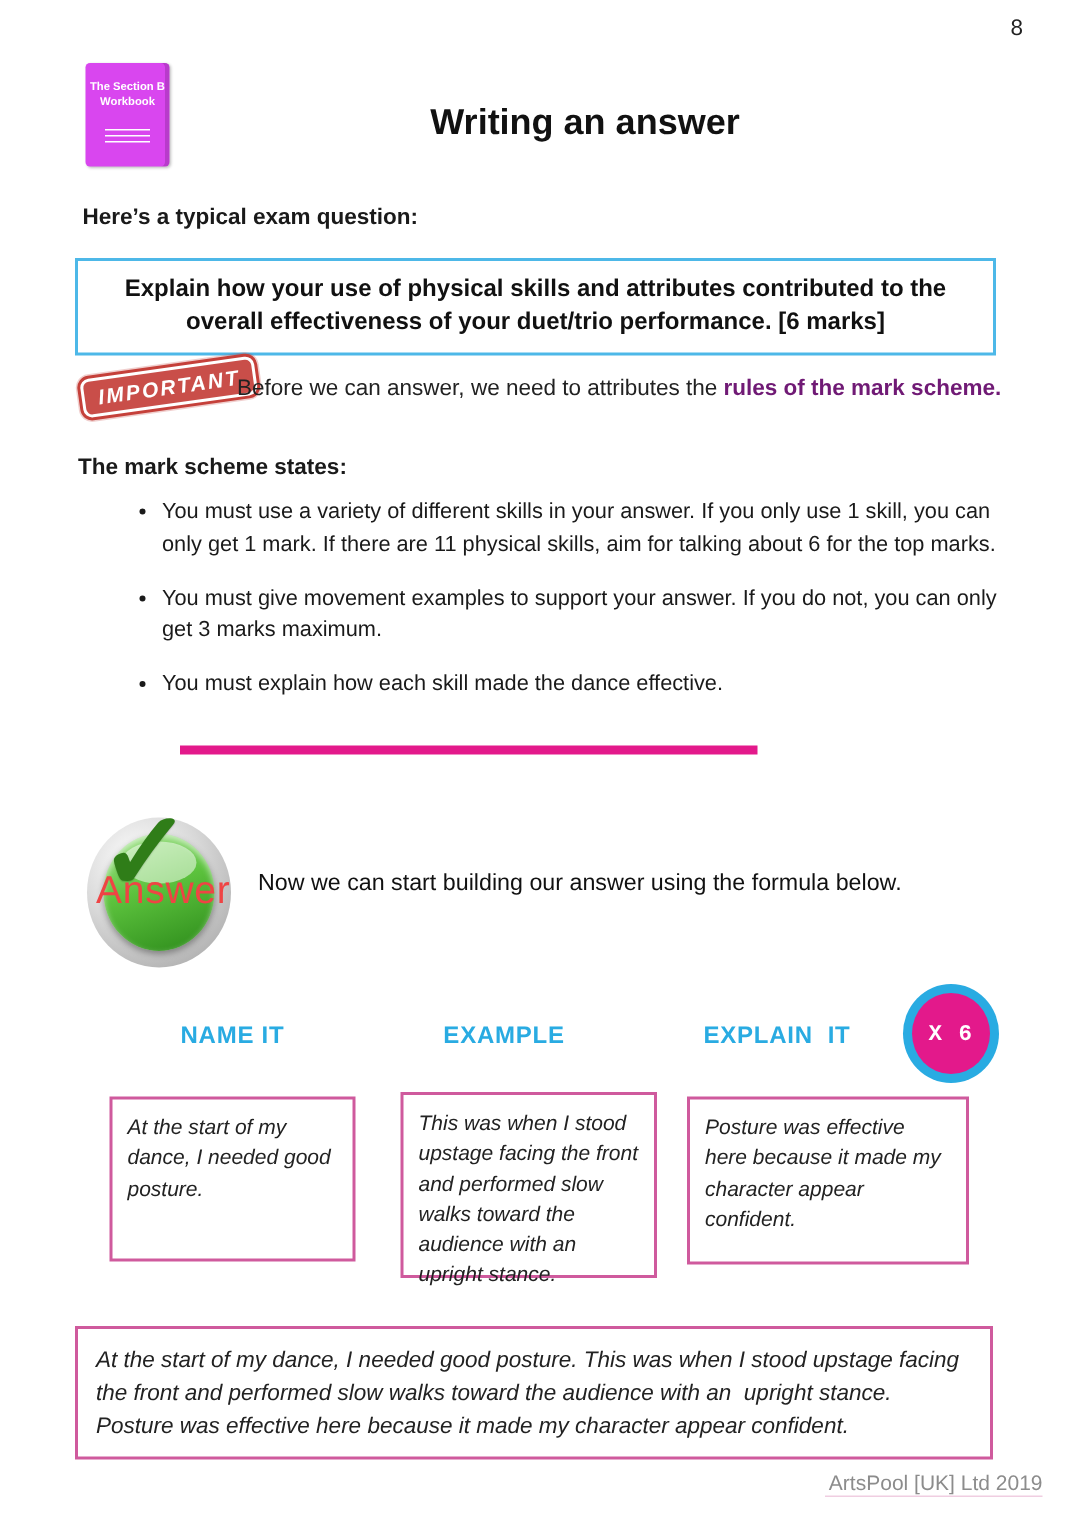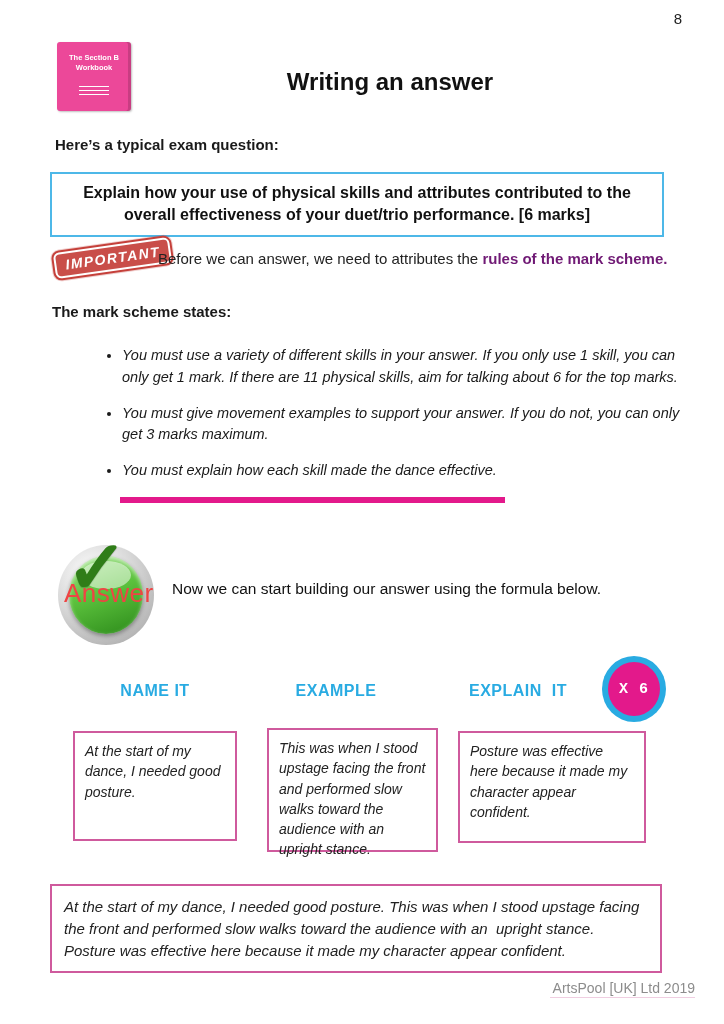--- a/index.html
+++ b/index.html
@@ -4,21 +4,21 @@
 <style>
   html,body{margin:0;padding:0;background:#fff;}
   #page{
     position:relative;width:724px;height:1024px;background:#ffffff;
     font-family:"Liberation Sans",sans-serif;color:#1a1a1a;overflow:hidden;
   }
   .abs{position:absolute;}
   
   .page-num{top:10px;right:42px;font-size:15px;color:#222;}
   
-  .logo{top:42px;left:57px;width:74px;height:69px;background:#ec4899;border-radius:3px;
+  .logo{top:42px;left:57px;width:56px;height:69px;background:#d946ef;border-radius:3px;
     box-shadow:inset -3px 0 0 rgba(0,0,0,.15), 1px 1px 2px rgba(0,0,0,.25);}
   .logo-text{position:absolute;top:11px;left:0;width:100%;text-align:center;
     color:#fff;font-size:7.5px;font-weight:bold;line-height:1.35;}
   .logo-lines{position:absolute;bottom:13px;left:50%;transform:translateX(-50%);width:30px;}
   .logo-lines div{height:1px;background:#fff;margin:3px 0;}
   
   .title{top:68px;left:56px;right:0;text-align:center;font-size:24px;font-weight:bold;color:#111;}
   
   .intro{top:136px;left:55px;font-size:15px;font-weight:bold;}
   
@@ -26,21 +26,21 @@
     padding:8px 12px;text-align:center;font-size:16px;font-weight:bold;line-height:1.4;color:#111;}
   
   .stamp{top:243px;left:52px;transform:rotate(-8deg);border:2px solid #c5403a;border-radius:8px;
     padding:2px;background:#fff;box-shadow:0 0 0 1px rgba(197,64,58,.25);}
   .stamp-inner{background:#c5403a;color:#fff;font-weight:bold;font-style:italic;
     padding:3px 9px;border-radius:4px;font-size:14px;letter-spacing:1.5px;opacity:.92;}
   .important-line{top:250px;left:158px;width:545px;font-size:15px;color:#222;}
   .important-line .hl{color:#701a75;font-weight:bold;}
   
   .ms-heading{top:303px;left:52px;font-size:15px;font-weight:bold;}
-  .ms-list{top:331px;left:88px;width:580px;margin:14px;padding-left:20px;font-size:14.5px;line-height:1.5;font-style:italic;}
+  .ms-list{top:331px;left:88px;width:580px;margin:0;padding-left:20px;font-size:14.5px;line-height:1.5;}
   .ms-list li{margin-bottom:14px;}
   
   .divider{top:497px;left:120px;width:385px;height:6px;background:#e3198b;}
   
   .badge{top:545px;left:58px;width:96px;height:100px;border-radius:50%;
     background:radial-gradient(circle at 35% 30%, #ffffff 0%, #d8d8d8 45%, #9e9e9e 100%);
     display:flex;align-items:center;justify-content:center;}
   .badge-green{width:74px;height:78px;border-radius:50%;position:relative;overflow:hidden;
     background:linear-gradient(160deg,#a6e68f 0%,#5cc23d 45%,#2c8a1a 100%);
     box-shadow:inset 0 2px 4px rgba(255,255,255,.6), 0 2px 4px rgba(0,0,0,.35);}

